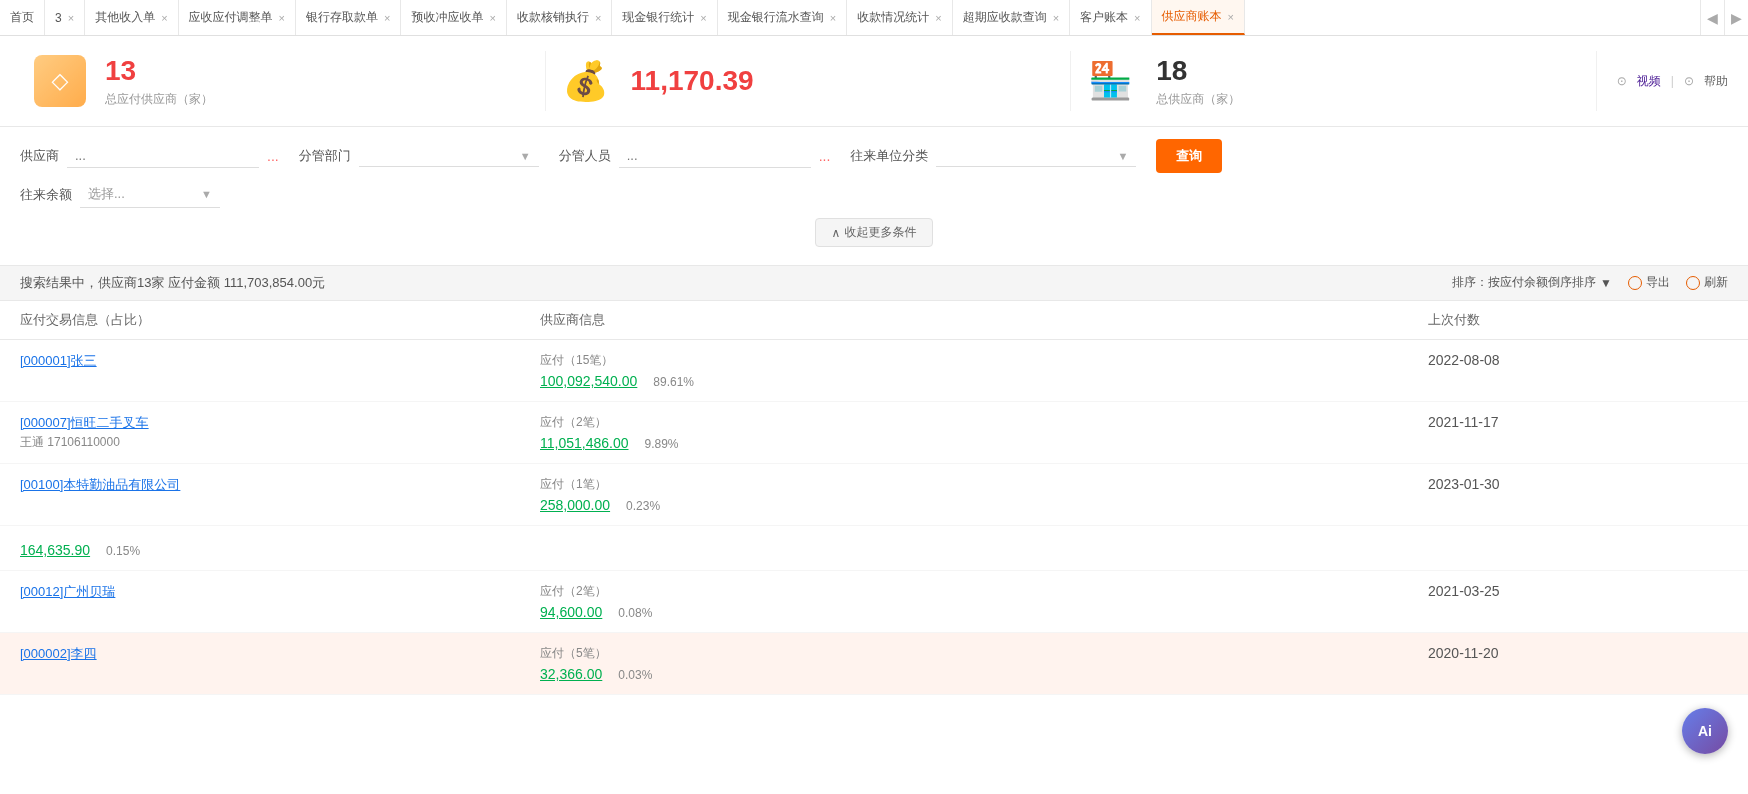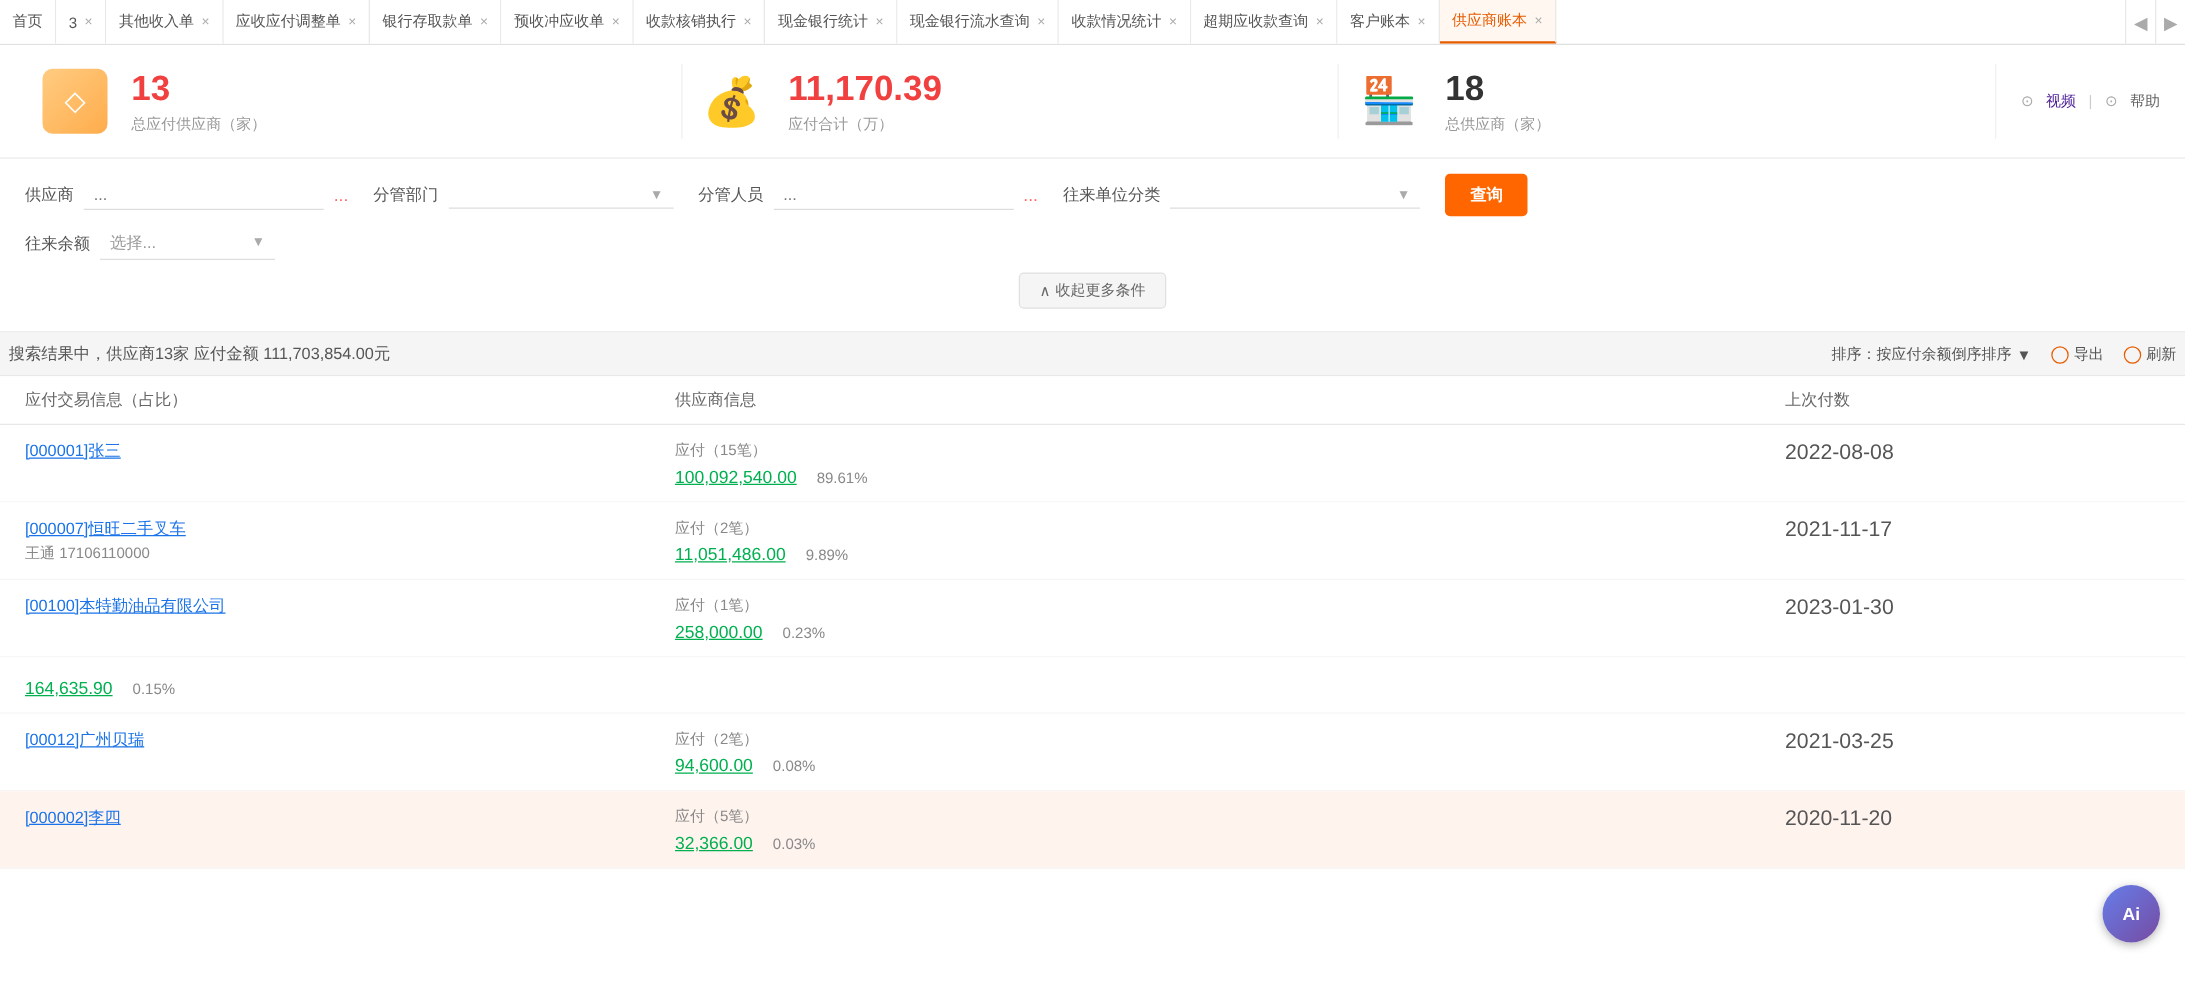--- a/index.html
+++ b/index.html
@@ -172,23 +172,23 @@
     }
     .filter-dots {
       color: #f66;
       font-size: 14px;
       cursor: pointer;
     }
 
     
     .result-bar {
       display: flex;
-      align-items: flex-end;
+      align-items: flex-start;
       justify-content: space-between;
-      padding: 8px 7px;
+      padding: 8px 20px;
       background: #f5f5f5;
       border-bottom: 1px solid #e8e8e8;
       font-size: 13px;
       color: #555;
     }
     .result-right {
       display: flex;
       align-items: center;
       gap: 16px;
       font-size: 12px;
@@ -265,21 +265,21 @@
       font-size: 12px;
       margin-left: 10px;
     }
     .tx-row {
       display: flex;
       align-items: baseline;
       gap: 6px;
       margin-top: 4px;
     }
     .last-pay-date {
-      font-size: 17px;
+      font-size: 14px;
       color: #555;
       text-align: right;
     }
 
     
     .content-area {
       overflow-y: auto;
       height: calc(100vh - 36px - 90px - 85px - 38px);
       min-height: 300px;
     }
@@ -392,21 +392,20 @@
       <div class="card-number">13</div>
       <div class="card-label">总应付供应商（家）</div>
     </div>
   </div>
   <div class="summary-card">
     <div class="card-icon">
       <div class="icon-money">💰</div>
     </div>
     <div class="card-info">
       <div class="card-number">11,170.39</div>
-      <div class="card-label">应付合计（万）</div>
     </div>
   </div>
   <div class="summary-card">
     <div class="card-icon">
       <div class="icon-shop">🏪</div>
     </div>
     <div class="card-info">
       <div class="card-number" style="color:#333;">18</div>
       <div class="card-label">总供应商（家）</div>
     </div>

